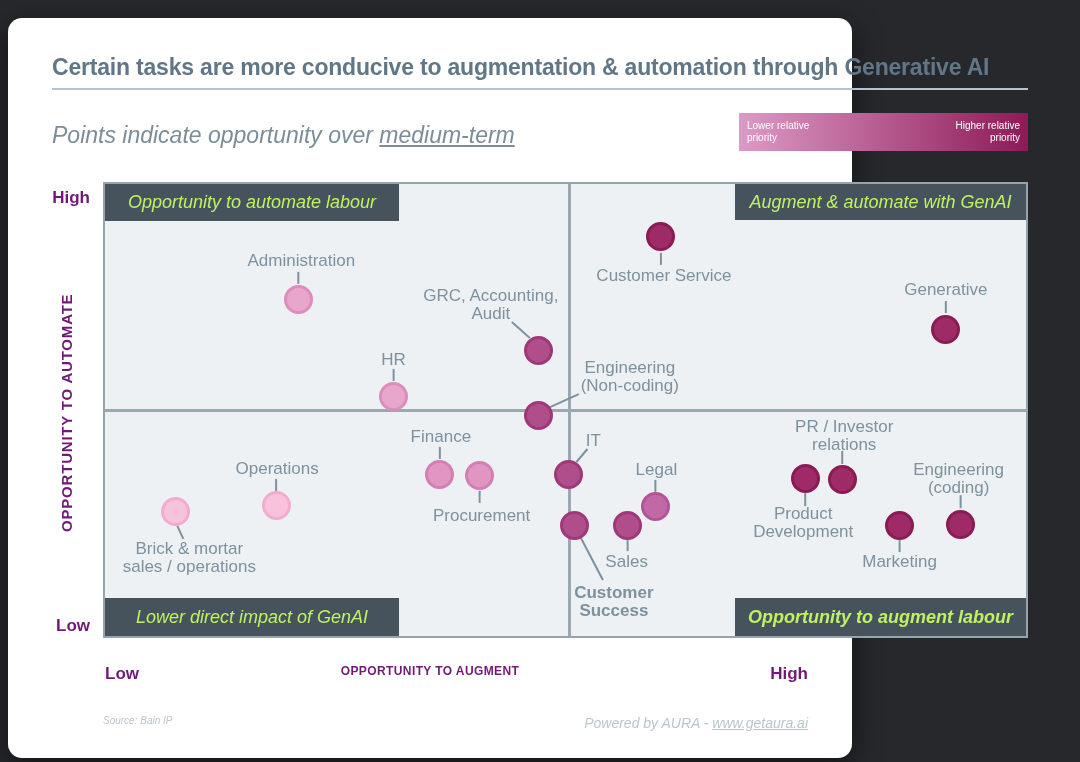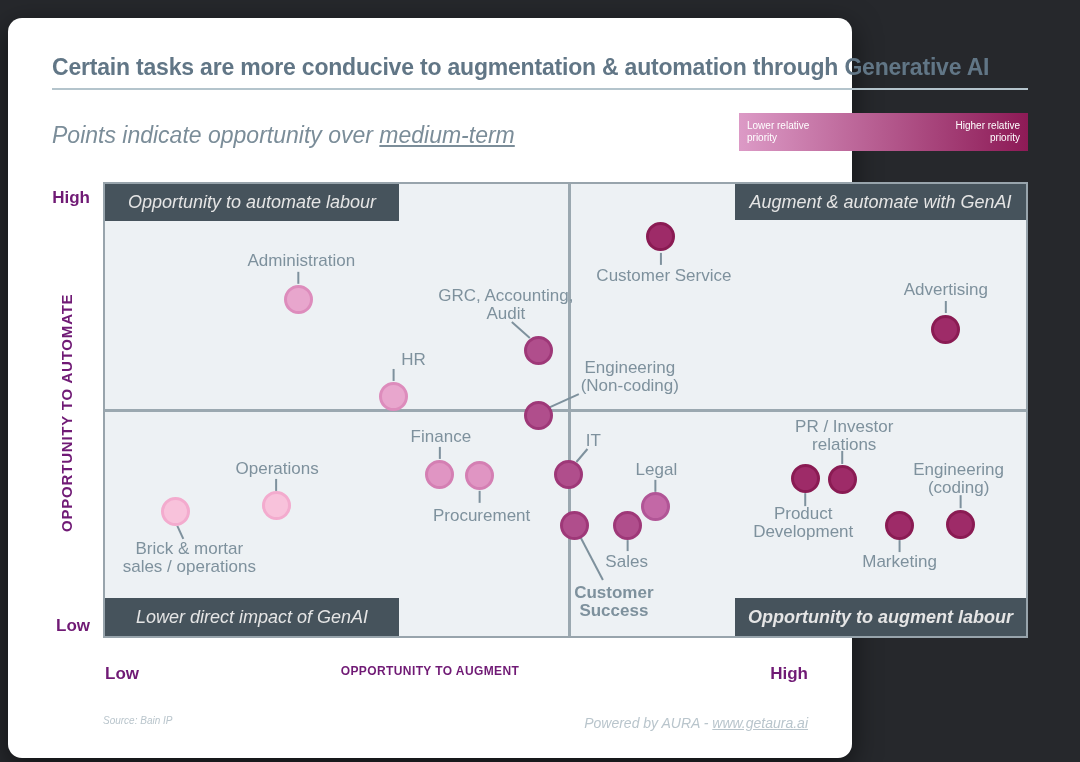--- a/index.html
+++ b/index.html
@@ -65,21 +65,21 @@
     background: #9ba8b0;
   }
   .hline {
     position: absolute;
     left: 0; top: 225px; width: 100%; height: 3px;
     background: #9ba8b0;
   }
   .qbox {
     position: absolute;
     background: #46535c;
-    color: #e5e5e5;
+    color: #bef264;
     font-size: 18px;
     font-style: italic;
     display: flex;
     align-items: center;
     justify-content: center;
     white-space: nowrap;
   }
   .q-tl { left: 0; top: 0; width: 294px; height: 37px; }
   .q-tr { right: 0; top: 0; width: 291px; height: 36px; }
   .q-bl { left: 0; bottom: 0; width: 294px; height: 38px; }
@@ -179,27 +179,27 @@
         <line x1="522.625" y1="356.088" x2="522.625" y2="367.088" stroke="#7e919d" stroke-width="2"></line>
         <line x1="475.90000000000003" y1="354.088" x2="497.90000000000003" y2="396.088" stroke="#7e919d" stroke-width="2"></line>
         <line x1="700.225" y1="309.12" x2="700.225" y2="322.12" stroke="#7e919d" stroke-width="2"></line>
         <line x1="737.225" y1="279.944" x2="737.225" y2="266.944" stroke="#7e919d" stroke-width="2"></line>
         <line x1="794.5749999999999" y1="356.088" x2="794.5749999999999" y2="368.088" stroke="#7e919d" stroke-width="2"></line>
         <line x1="855.625" y1="324.176" x2="855.625" y2="311.176" stroke="#7e919d" stroke-width="2"></line>
       </svg>
   <div class="dot" title="Administration" style="left: 178.825px; top: 101.324px; background: rgb(232, 166, 205); border-color: rgb(221, 140, 188);"></div>
       <div class="plabel" style="left: 196.325px; top: 76.824px;">Administration</div>
       <div class="dot" title="GRC, Accounting, Audit" style="left: 419.325px; top: 152.396px; background: rgb(176, 78, 140); border-color: rgb(158, 56, 120);"></div>
-      <div class="plabel" style="left: 385.825px; top: 120.896px; margin-left: 15px;">GRC, Accounting,<br>Audit</div>
+      <div class="plabel" style="left: 385.825px; top: 120.896px;">GRC, Accounting,<br>Audit</div>
       <div class="dot" title="HR" style="left: 274.1px; top: 198.452px; background: rgb(232, 166, 205); border-color: rgb(221, 140, 188);"></div>
-      <div class="plabel" style="left: 288.6px; top: 175.952px; margin-left: 20px;">HR</div>
+      <div class="plabel" style="left: 288.6px; top: 175.952px;">HR</div>
       <div class="dot" title="Customer Service" style="left: 541.425px; top: 38.396px; background: rgb(158, 43, 104); border-color: rgb(138, 27, 83);"></div>
       <div class="plabel" style="left: 558.925px; top: 91.896px;">Customer Service</div>
       <div class="dot" title="Advertising" style="left: 826.325px; top: 130.508px; background: rgb(158, 43, 104); border-color: rgb(138, 27, 83);"></div>
-      <div class="plabel" style="left: 840.825px; top: 106.008px;">Advertising</div>
+      <div class="plabel" style="left: 840.825px; top: 106.008px;">Generative</div>
       <div class="dot" title="Engineering (Non-coding)" style="left: 419.325px; top: 216.692px; background: rgb(176, 78, 140); border-color: rgb(158, 56, 120);"></div>
       <div class="plabel" style="left: 524.825px; top: 193.192px;">Engineering<br>(Non-coding)</div>
       <div class="dot" title="Operations" style="left: 156.625px; top: 307.436px; background: rgb(248, 194, 219); border-color: rgb(243, 171, 206);"></div>
       <div class="plabel" style="left: 172.125px; top: 284.936px;">Operations</div>
       <div class="dot" title="Brick &amp; mortar sales / operations" style="left: 55.8px; top: 313.364px; background: rgb(248, 194, 219); border-color: rgb(243, 171, 206);"></div>
       <div class="plabel" style="left: 84.3px; top: 373.864px;">Brick &amp; mortar<br>sales / operations</div>
       <div class="dot" title="Finance" style="left: 320.35px; top: 276.428px; background: rgb(224, 149, 195); border-color: rgb(212, 127, 179);"></div>
       <div class="plabel" style="left: 335.85px; top: 252.928px;">Finance</div>
       <div class="dot" title="Procurement" style="left: 360.125px; top: 277.34px; background: rgb(224, 149, 195); border-color: rgb(212, 127, 179);"></div>
       <div class="plabel" style="left: 376.625px; top: 331.84px;">Procurement</div>

